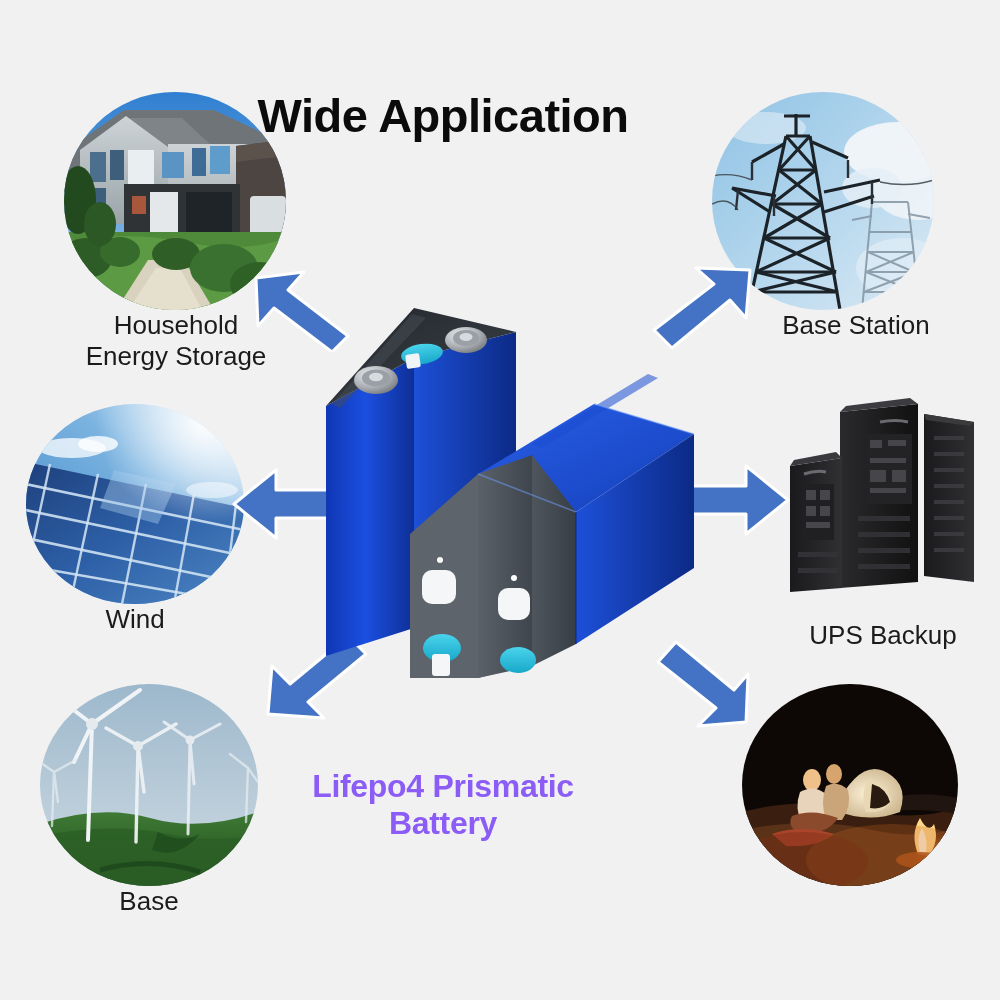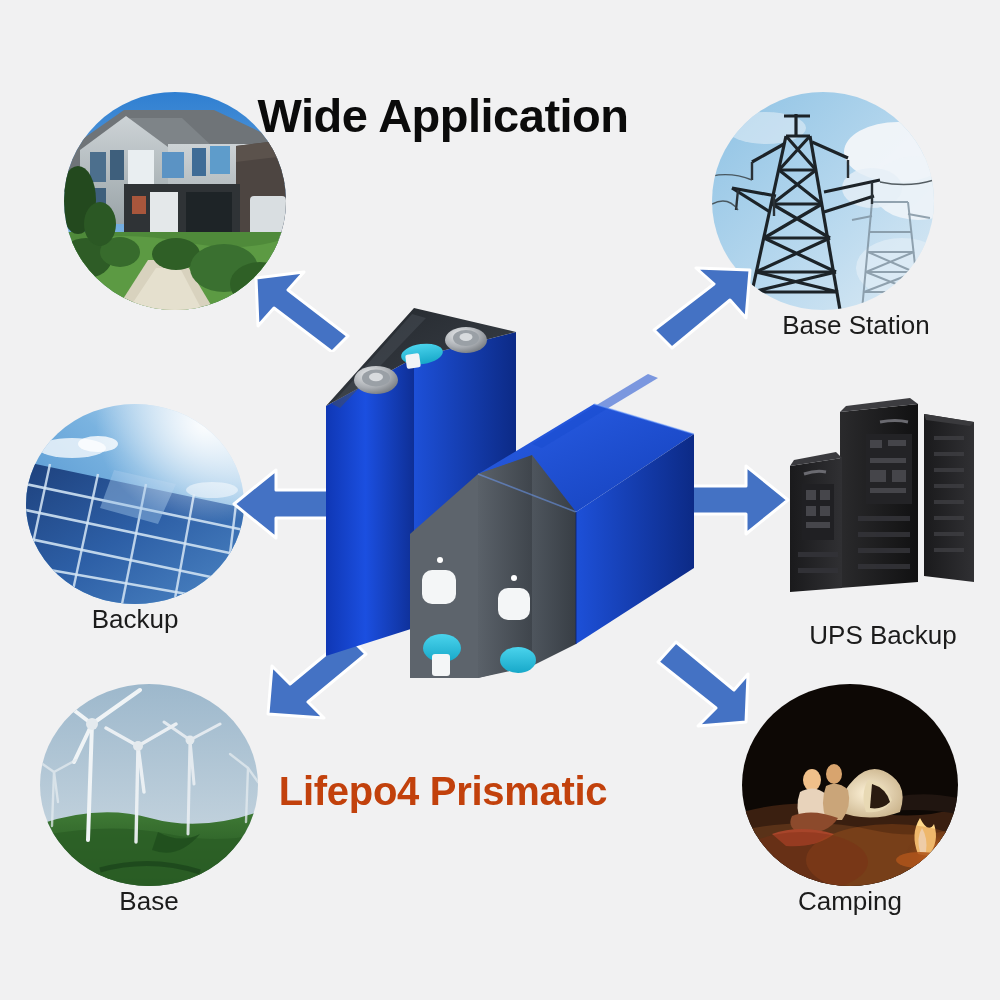--- a/index.html
+++ b/index.html
@@ -17,21 +17,21 @@
     position:absolute;
     font-weight:bold;
     color:#0b0b0b;
     text-align:center;
     letter-spacing:-0.5px;
     white-space:nowrap;
   }
   #title-main{left:0;right:0;top:88px;font-size:47px;}
   #caption-main{
     position:absolute;left:0;right:0;top:768px;
-    text-align:center;font-size:40px;font-weight:bold;color:#c2410c;
+    text-align:center;font-size:32px;font-weight:bold;color:#8b5cf6;
     line-height:1.17;letter-spacing:-0.3px;
   }
   .label{
     position:absolute;
     color:#1b1b1b;
     font-size:26px;
     font-weight:400;
     text-align:center;
     line-height:1.2;
     white-space:nowrap;
@@ -105,20 +105,24 @@
 
       <ellipse cx="22" cy="166" rx="26" ry="20" fill="#2e5c26"></ellipse>
       <ellipse cx="56" cy="160" rx="20" ry="15" fill="#376b2c"></ellipse>
       <ellipse cx="112" cy="162" rx="24" ry="16" fill="#2f5f26"></ellipse>
       <ellipse cx="160" cy="176" rx="34" ry="24" fill="#3a7030"></ellipse>
       <ellipse cx="196" cy="192" rx="30" ry="22" fill="#2f6026"></ellipse>
       <ellipse cx="14" cy="108" rx="18" ry="34" fill="#23491e"></ellipse>
       <ellipse cx="36" cy="132" rx="16" ry="22" fill="#2b5824"></ellipse>
     </svg>
   </div>
+  <div class="label" id="label-household" style="left:46px;top:310px;width:260px;">
+    <div>Household</div>
+    <div>Energy Storage</div>
+  </div>
 
   <div class="photo" id="photo-tower" style="left:712px;top:92px;width:222px;height:218px;">
     <svg viewBox="0 0 222 218" preserveAspectRatio="none">
       <defs>
         <linearGradient id="tsky" x1="0" y1="0" x2="1" y2="1">
           <stop offset="0" stop-color="#8ec2e4"></stop>
             <stop offset="0.55" stop-color="#b7d8ee"></stop>
           <stop offset="1" stop-color="#dceaf4"></stop>
         </linearGradient>
       </defs>
@@ -205,21 +209,21 @@
         <path d="M120,80 L96,200"></path>
         <path d="M168,90 L148,200"></path>
         <path d="M210,100 L198,200"></path>
       </g>
 
       <polygon points="88,66 150,80 132,120 74,104" fill="#9fc6e8" opacity="0.45"></polygon>
       <rect width="218" height="200" fill="url(#sun)"></rect>
     </svg>
   </div>
   <div class="label" id="label-solar" style="left:30px;top:604px;width:210px;">
-    <div>Backup</div>
+    <div>Wind</div>
   </div>
 
   <div id="photo-ups" style="position:absolute;left:784px;top:396px;width:200px;height:196px;">
     <svg viewBox="0 0 200 196" preserveAspectRatio="none" style="display:block;width:100%;height:100%;">
       <defs>
         <linearGradient id="rkA" x1="0" y1="0" x2="1" y2="0">
           <stop offset="0" stop-color="#2a2a2c"></stop>
             <stop offset="1" stop-color="#111112"></stop>
         </linearGradient>
         <linearGradient id="rkB" x1="0" y1="0" x2="1" y2="0">
@@ -363,23 +367,20 @@
 
       <ellipse cx="178" cy="158" rx="34" ry="26" fill="url(#fireglow)"></ellipse>
       <path d="M176,170 Q168,150 178,134 Q186,150 192,140 Q198,158 186,172 Z" fill="#ffd98a"></path>
       <path d="M178,168 Q174,154 180,144 Q186,154 184,168 Z" fill="#fff6dd"></path>
       <ellipse cx="178" cy="176" rx="24" ry="8" fill="#a8501a" opacity="0.85"></ellipse>
 
       <ellipse cx="150" cy="176" rx="86" ry="36" fill="#c2601d" opacity="0.28"></ellipse>
       <ellipse cx="60" cy="178" rx="66" ry="30" fill="#7a2c14" opacity="0.4"></ellipse>
     </svg>
   </div>
-  <div class="label" id="label-camping" style="left:740px;top:886px;width:220px;">
-    <div>Camping</div>
-  </div>
 
   <div class="arrow" style="left:252px;top:268px;width:100px;height:84px;">
     <svg viewBox="0 0 100 84">
       <polygon points="4,10 52,4 36,22 96,68 80,84 22,40 6,58" fill="#4472c4" stroke="#ffffff" stroke-width="3" stroke-linejoin="round"></polygon>
     </svg>
   </div>
 
   <div class="arrow" style="left:650px;top:262px;width:104px;height:88px;">
     <svg viewBox="0 0 104 88">
       <polygon points="100,8 96,56 80,38 22,86 4,68 64,22 46,6" fill="#4472c4" stroke="#ffffff" stroke-width="3" stroke-linejoin="round"></polygon>
@@ -507,15 +508,16 @@
         <path d="M160,186 L258,224"></path>
       </g>
       <g stroke="#0a2170" stroke-width="1.4" opacity="0.6" fill="none">
         <path d="M258,224 L258,356"></path>
       </g>
     </svg>
   </div>
 
   <div id="caption-main">
     <div>Lifepo4 Prismatic</div>
+    <div>Battery</div>
   </div>
 
 </div>
 
 </body></html>

